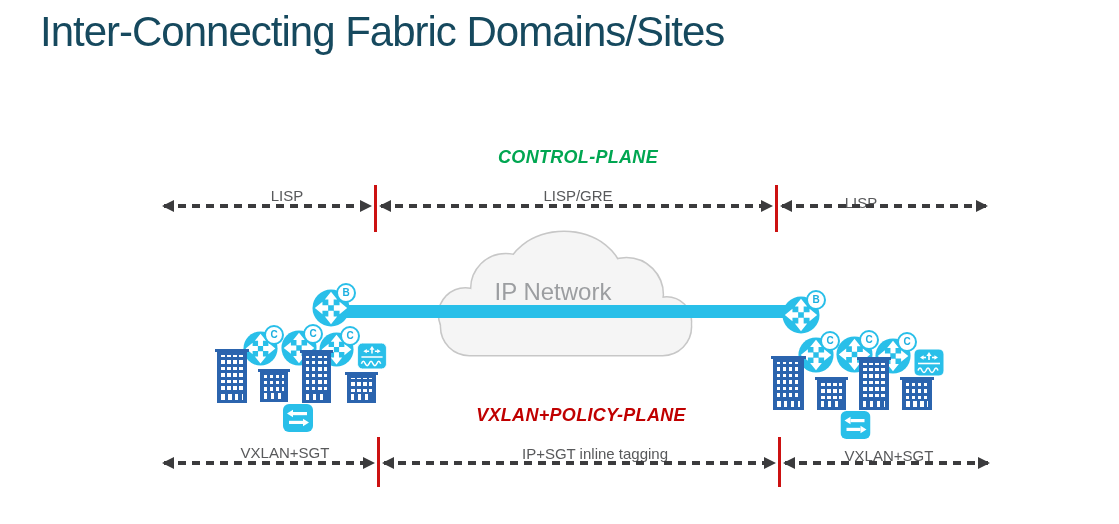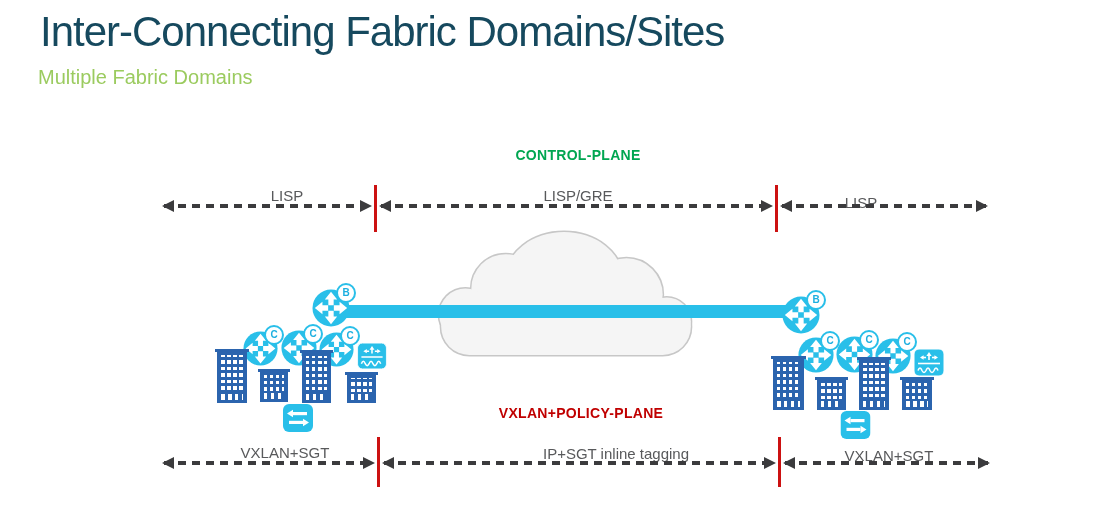--- a/index.html
+++ b/index.html
@@ -6,22 +6,22 @@
   .slide{position:relative;width:1119px;height:524px;background:#fff;overflow:hidden;
          font-family:"Liberation Sans",sans-serif;}
 
   
   .title{position:absolute;left:28px;top:8px;font-size:42px;font-weight:300;
          letter-spacing:-1px;color:#16495E;white-space:nowrap;margin-left:12px;}
   .subtitle{position:absolute;left:38px;top:66px;font-size:20px;font-weight:400;
             color:#9BCB5F;white-space:nowrap;}
 
   
-  .plane-label{position:absolute;transform:translateX(-50%);font-size:14px;
-               font-weight:bold;letter-spacing:.3px;white-space:nowrap;}
+  .plane-label{position:absolute;transform:translateX(-50%);font-size:18px;
+               font-weight:bold;letter-spacing:.3px;white-space:nowrap;font-style:italic;}
   .plane-label.control{color:#00A651;}
   .plane-label.data{color:#C00000;}
 
   
   .arrow{position:absolute;height:4px;
          background-image:repeating-linear-gradient(90deg,#3B3B3D 0 8px,transparent 8px 14px);}
   .ah{position:absolute;width:0;height:0;border-top:6px solid transparent;
       border-bottom:6px solid transparent;top:-4px;}
   .ah.l{left:-2px;border-right:12px solid #3B3B3D;}
   .ah.r{right:-2px;border-left:12px solid #3B3B3D;}
@@ -117,21 +117,20 @@
         <circle cx="252" cy="95" r="24"></circle>
         <rect x="28" y="72" width="248" height="56" rx="28"></rect>
       </g>
     </symbol>
   </defs>
 </svg>
 
 <div class="slide">
 
   <div class="title">Inter-Connecting Fabric Domains/Sites</div>
-  <div class="subtitle">Multiple Fabric Domains</div>
 
   <div class="plane-label control" style="left:578px;top:147px">CONTROL-PLANE</div>
   <div class="plane-label data" style="left:581px;top:405px">VXLAN+POLICY-PLANE</div>
 
   <div class="seg-label" style="left:287px;top:187px">LISP</div>
   <div class="seg-label" style="left:578px;top:187px">LISP/GRE</div>
   <div class="seg-label" style="left:861px;top:194px">LISP</div>
 
   <div class="arrow" style="left:164px;top:204px;width:206px">
       <span class="ah l"></span>
@@ -145,20 +144,21 @@
       <span class="ah l"></span>
       <span class="ah r"></span>
     </div>
 
   <div class="tick" style="left:374px;top:185px;height:47px"></div>
   <div class="tick" style="left:775px;top:185px;height:47px"></div>
 
   <svg class="cloud" viewBox="0 0 300 135">
     <use href="#sym-cloud"></use>
   </svg>
+  <div class="cloud-label">IP Network</div>
   <div class="wan-link"></div>
 
   <div class="node" style="left:312px;top:289px;width:38px;height:38px">
     <svg viewBox="0 0 40 40">
         <use href="#sym-router"></use>
       </svg>
     <span class="badge">B</span>
   </div>
   <div class="node" style="left:782px;top:296px;width:38px;height:38px">
     <svg viewBox="0 0 40 40">
@@ -255,21 +255,21 @@
         <use href="#sym-wlc"></use>
       </svg>
   </div>
   <div class="gear" style="left:840px;top:411px;width:31px;height:28px">
     <svg viewBox="0 0 30 28">
         <use href="#sym-switch"></use>
       </svg>
   </div>
 
   <div class="seg-label" style="left:285px;top:444px">VXLAN+SGT</div>
-  <div class="seg-label" style="left:616px;top:445px">IP+SGT inline tagging</div>
+  <div class="seg-label" style="left:595px;top:445px">IP+SGT inline tagging</div>
   <div class="seg-label" style="left:889px;top:447px">VXLAN+SGT</div>
 
   <div class="arrow" style="left:164px;top:461px;width:209px">
       <span class="ah l"></span>
       <span class="ah r"></span>
     </div>
   <div class="arrow" style="left:384px;top:461px;width:390px">
       <span class="ah l"></span>
       <span class="ah r"></span>
     </div>

